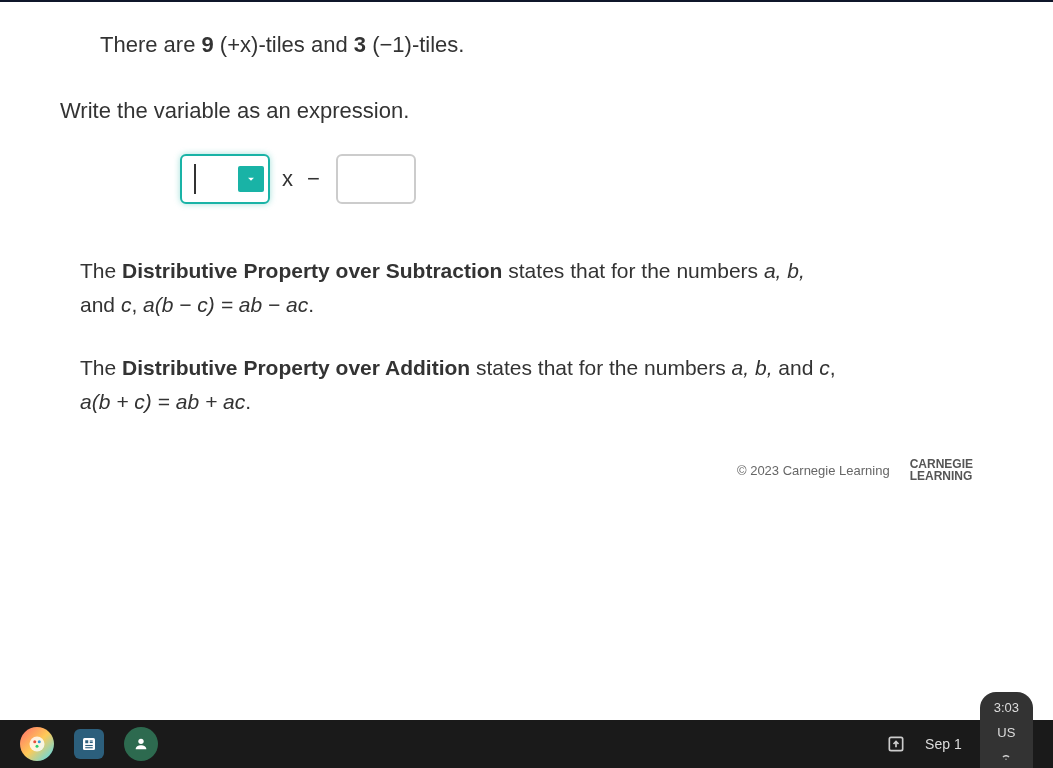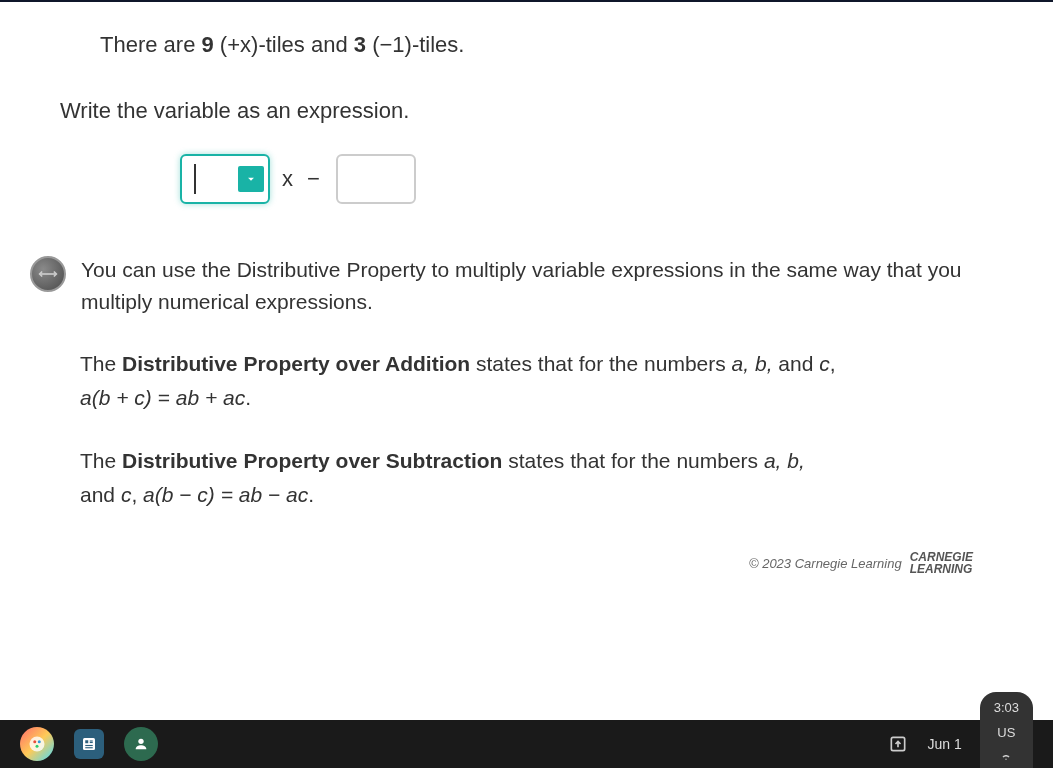--- a/index.html
+++ b/index.html
@@ -124,22 +124,21 @@
       font-style: italic;
     }
     .footer-credit {
       text-align: right;
       font-size: 13px;
       color: #666;
       padding: 10px 20px 0 0;
       display: flex;
       justify-content: flex-end;
       align-items: center;
-      gap: 8px;
-      font-style: italic;
+      gap: 20px;
     }
     .carnegie-logo {
       font-size: 12px;
       font-weight: bold;
       line-height: 1;
       color: #555;
       text-align: left;
     }
     .taskbar {
       position: absolute;
@@ -223,39 +222,29 @@
       <div class="dropdown-btn">
         <svg viewBox="0 0 24 24">
             <path d="M7 10l5 5 5-5z"></path>
           </svg>
       </div>
     </div>
     <div class="expr-text">x  −</div>
     <div class="input-box-2"></div>
   </div>
 
-  <div class="info-section">
-    <div class="info-icon">
-      <svg viewBox="0 0 24 10">
-          <line x1="2" y1="5" x2="22" y2="5" stroke="#ccc" stroke-width="2"></line>
-          <polyline points="5,2 2,5 5,8" stroke="#ccc" stroke-width="2" fill="none"></polyline>
-          <polyline points="19,2 22,5 19,8" stroke="#ccc" stroke-width="2" fill="none"></polyline>
-        </svg>
-    </div>
-    <div class="info-text">You can use the Distributive Property to multiply variable expressions in the same way that you multiply numerical expressions.</div>
+
+  <div class="property-block">
+    <span>The </span><span class="bold">Distributive Property over Subtraction</span><span> states that for the numbers </span><span class="italic">a, b,</span><br>
+    <span>and </span><span class="italic">c</span><span>, </span><span class="italic">a(b  −  c)  =  ab  −  ac</span><span>.</span>
   </div>
 
   <div class="property-block">
     <span>The </span><span class="bold">Distributive Property over Addition</span><span> states that for the numbers </span><span class="italic">a, b,</span><span> and </span><span class="italic">c</span><span>,</span><br>
     <span class="italic">a(b  +  c)  =  ab  +  ac</span><span>.</span>
-  </div>
-
-  <div class="property-block">
-    <span>The </span><span class="bold">Distributive Property over Subtraction</span><span> states that for the numbers </span><span class="italic">a, b,</span><br>
-    <span>and </span><span class="italic">c</span><span>, </span><span class="italic">a(b  −  c)  =  ab  −  ac</span><span>.</span>
   </div>
 
   <div class="footer-credit">
     <span>© 2023 Carnegie Learning</span>
     <div class="carnegie-logo">
       <div>CARNEGIE</div>
       <div>LEARNING</div>
     </div>
   </div>
 
@@ -287,21 +276,21 @@
       </svg>
   </div>
 
   <div class="taskbar-right">
     <div class="tray-icon">
       <svg width="20" height="20" viewBox="0 0 24 24" fill="none" stroke="#ccc" stroke-width="2">
           <rect x="4" y="4" width="16" height="16" rx="2"></rect>
           <path d="M9 12l3-3 3 3M12 9v7"></path>
         </svg>
     </div>
-    <span>Jun 1</span>
+    <span>Sep 1</span>
     <div class="time-pill">
       <span>3:03</span>
       <span>US</span>
       <svg width="14" height="12" viewBox="0 0 24 24" fill="#ccc">
           <path d="M12 20l-2-2c1-1 3-1 4 0l-2 2zm-5-5l-2-2c4-4 10-4 14 0l-2 2c-3-3-7-3-10 0z"></path>
         </svg>
       <svg width="10" height="16" viewBox="0 0 12 20" fill="none" stroke="#ccc" stroke-width="1.5">
           <rect x="2" y="3" width="8" height="15" rx="1"></rect>
           <rect x="4" y="1" width="4" height="2"></rect>
         </svg>

